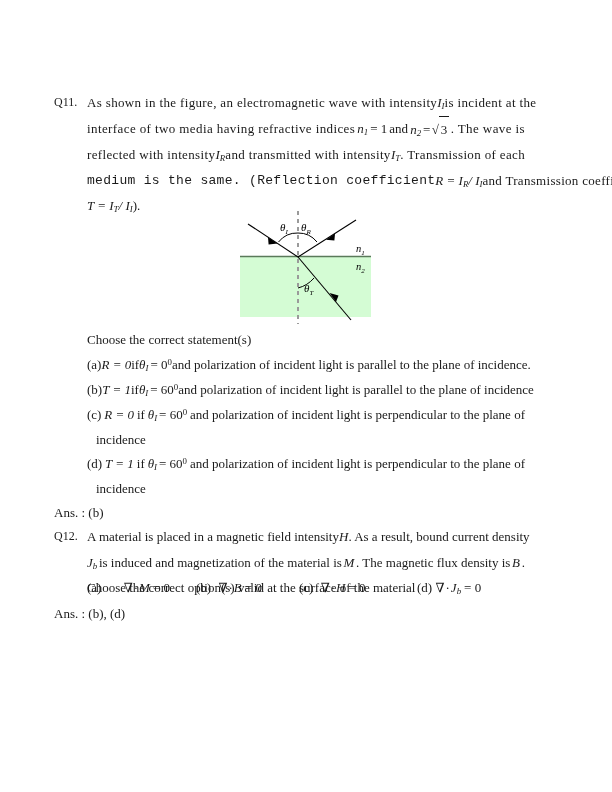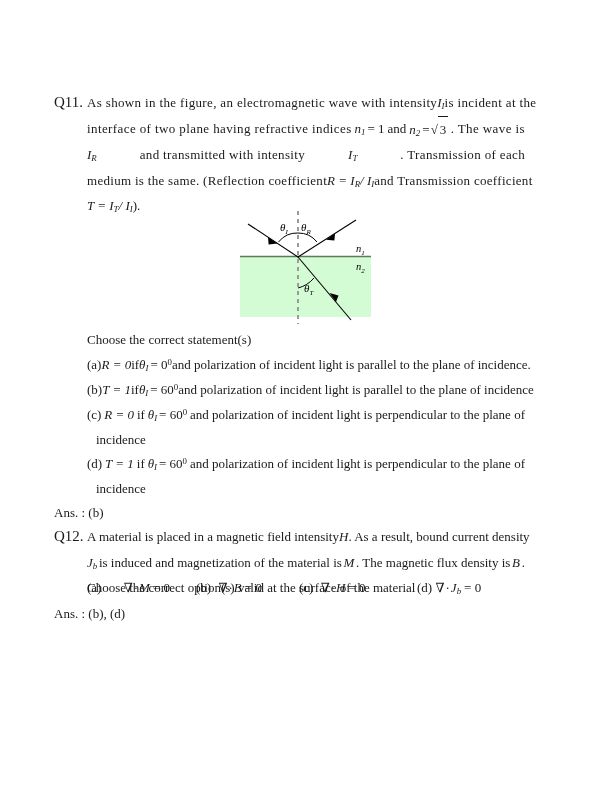--- a/index.html
+++ b/index.html
@@ -25,21 +25,21 @@
   }
 
   
   .qblock {
     position: absolute;
     font-size: 11.2px;
     line-height: 25.5px;
   }
   .qlabel {
     position: absolute;
-    font-size: 15px;
+    font-size: 12px;
     line-height: 25.5px;
     white-space: nowrap;
   }
   .just {
     text-align: justify;
     text-justify: inter-word;
   }
 
   .line {
     white-space: nowrap;
@@ -102,44 +102,45 @@
       <span style="display:flex; justify-content:space-between; width:100%;">
         <span style="letter-spacing:0.35px;">As shown in the figure, an electromagnetic wave with intensity</span>
         <span>
           <i>I</i><sub>I</sub>
         </span>
         <span style="letter-spacing:0.35px;">is incident at the</span>
       </span>
     </div>
 
     <div class="line" style="display:flex; justify-content:space-between; width:100%;">
-      <span style="letter-spacing:0.4px;">interface of two plane having refractive indices</span>
+      <span style="letter-spacing:0.4px;">interface of two media having refractive indices</span>
       <span>
         <i>n</i><sub>1</sub><span class="op" style="margin-left:2px;">= 1</span>
       </span>
       <span>and</span>
       <span>
         <i>n</i><sub>2</sub><span class="op" style="margin-left:2px;">=</span><span class="sqrt"><span class="radsym">√</span><span class="radicand">3</span></span>
       </span>
       <span style="letter-spacing:0.4px;">. The wave is</span>
     </div>
 
     <div class="line" style="display:flex; justify-content:space-between; width:100%;">
+      <span style="letter-spacing:0.35px;">reflected with intensity</span>
       <span>
         <i>I</i><sub>R</sub>
       </span>
       <span style="letter-spacing:0.35px;">and transmitted with intensity</span>
       <span>
         <i>I</i><sub>T</sub>
       </span>
       <span style="letter-spacing:0.35px;">. Transmission of each</span>
     </div>
 
     <div class="line" style="display:flex; justify-content:space-between; width:100%;">
-      <span style="letter-spacing:0.3px;">medium is the same. (Reflection coefficient</span>
+      <span style="letter-spacing:0.3px;font-family:Liberation Mono, monospace;">medium is the same. (Reflection coefficient</span>
       <span>
         <i>R = I</i><sub>R</sub><i>/ I</i><sub>I</sub>
       </span>
       <span style="letter-spacing:0.3px;">and Transmission coefficient</span>
     </div>
 
     <div class="line">
       <span>
         <i>T = I</i><sub>T</sub><i>/ I</i><sub>I</sub><span class="op">).</span>
       </span>

